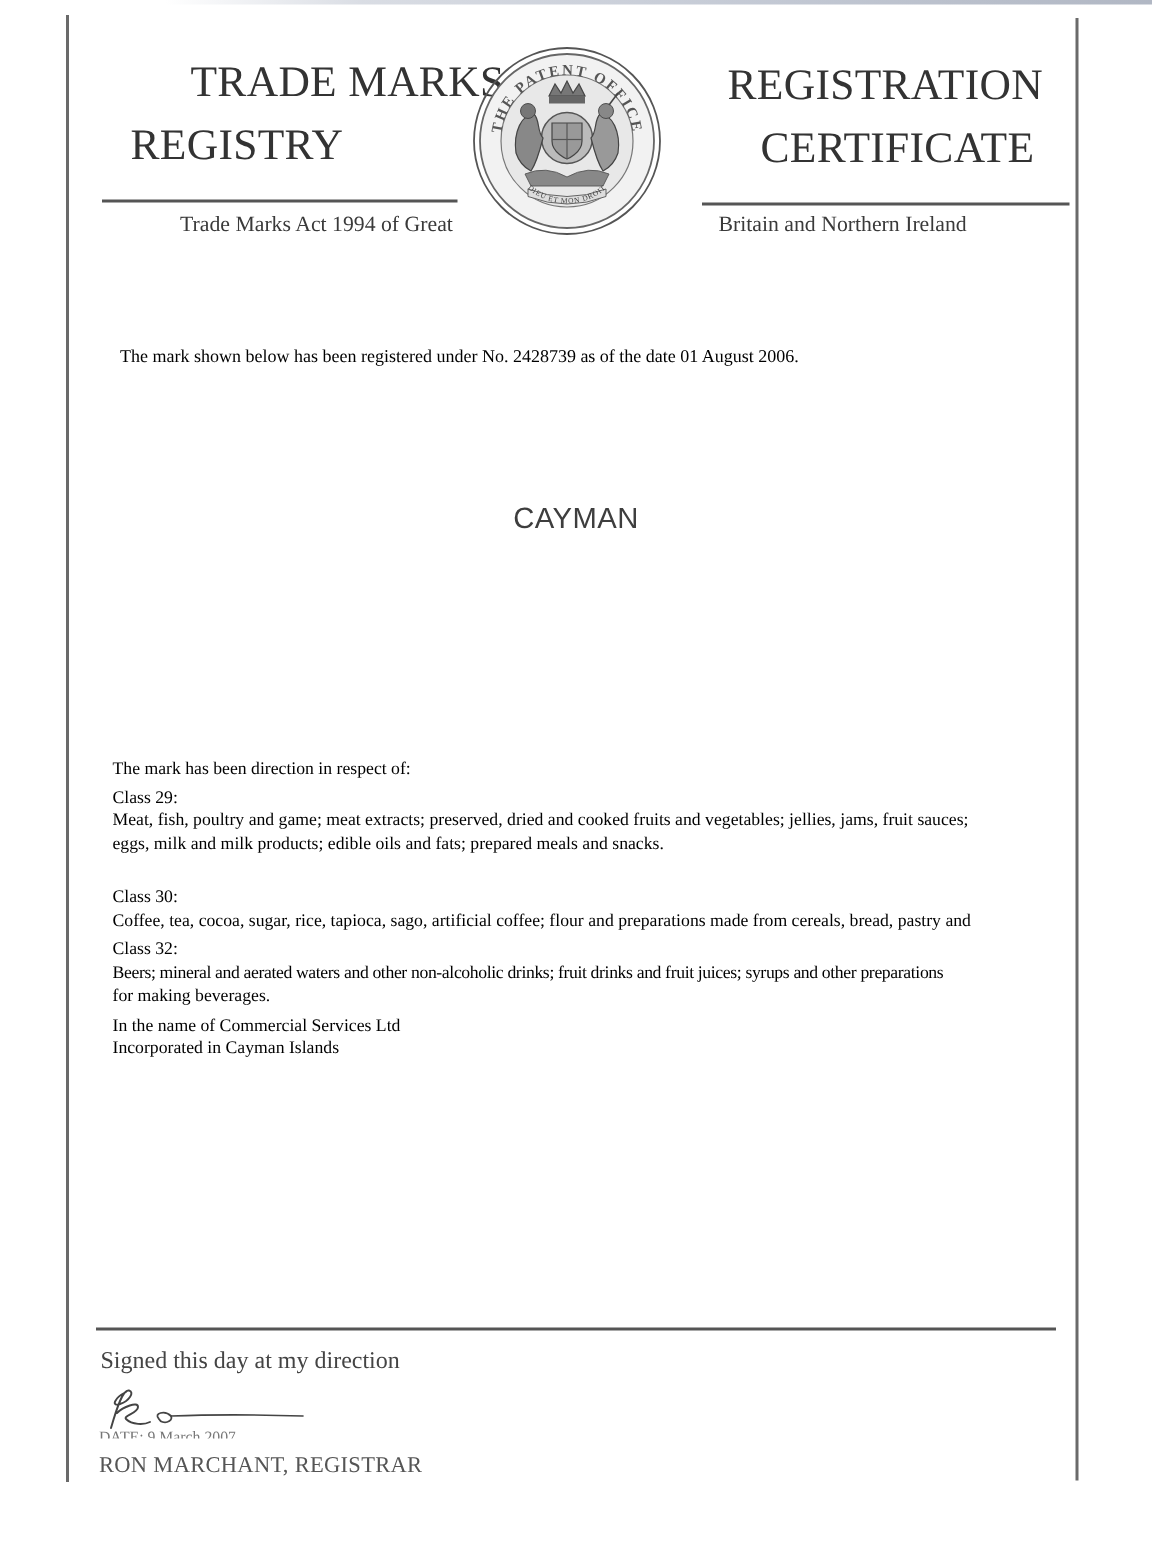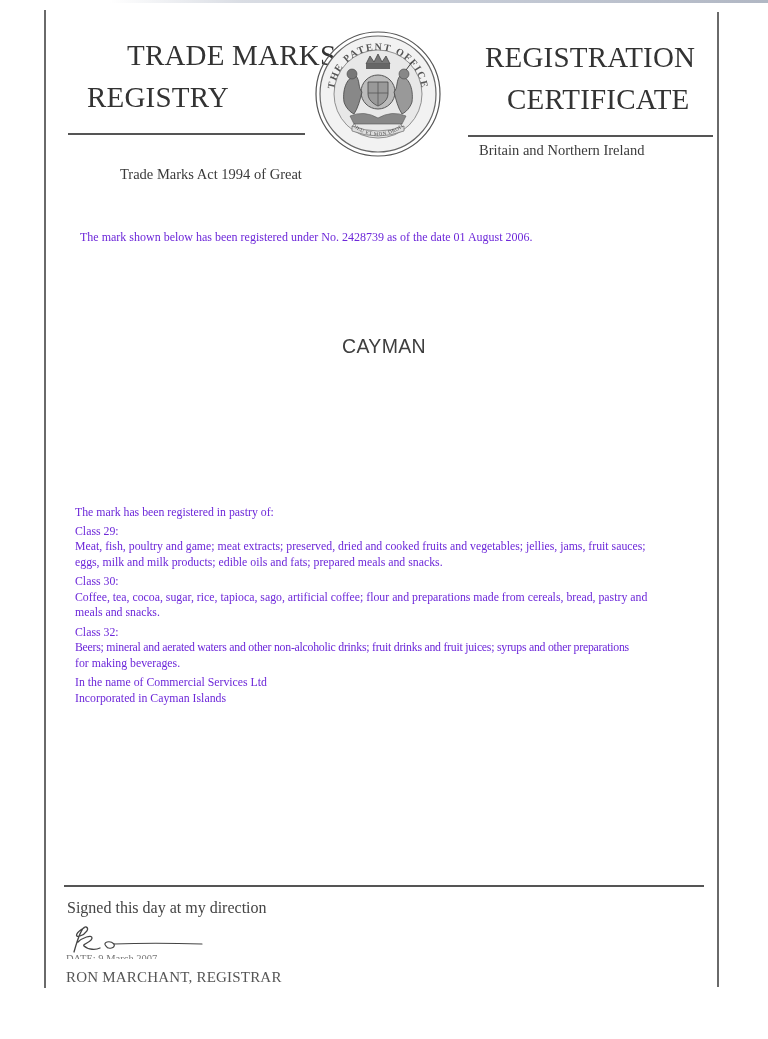--- a/index.html
+++ b/index.html
@@ -5,37 +5,37 @@
   html, body { margin: 0; padding: 0; background: #ffffff; }
   body { width: 768px; height: 1039px; position: relative; overflow: hidden; color: #3a3a3a; font-family: "Liberation Serif", serif; }
   .abs { position: absolute; }
   .topscan { left: 110px; top: 0; width: 660px; height: 3px; background: linear-gradient(90deg, rgba(200,205,215,0) 0%, #c9ced8 20%, #aab2c2 60%, #8f98aa 100%); opacity: .7; }
   .vline-left { left: 44px; top: 10px; width: 2px; height: 978px; background: #6a6a6a; }
   .vline-right { left: 717px; top: 12px; width: 2px; height: 975px; background: #6a6a6a; }
   .h-title { font-size: 29px; line-height: 34px; color: #333; letter-spacing: 0.2px; }
   .rule { height: 1.5px; background: #555; }
   .sub { font-size: 14.5px; color: #3a3a3a; }
   .seal { left: 314px; top: 30px; width: 128px; height: 128px; }
-  .body-text { font-size: 11.8px; line-height: 15.5px; color: #6d28d9; }
+  .body-text { font-size: 11.8px; line-height: 15.5px; color: #000000; }
   .mark { left: 0; width: 768px; top: 335px; text-align: center; font-family: "Liberation Sans", sans-serif; font-size: 19.5px; color: #3e3e3e; letter-spacing: 0.3px; }
   .signed { font-size: 16px; color: #444; }
   .registrar { font-size: 15px; color: #555; letter-spacing: 0.2px; }
   .date-cut { font-size: 10.5px; color: #777; height: 5px; overflow: hidden; line-height: 10px; }
 </style>
 </head>
 <body>
 
 <div class="abs topscan"></div>
 <div class="abs vline-left"></div>
 <div class="abs vline-right"></div>
 
 <div class="abs h-title" style="left:87px; top:38px;margin-left:40px;">TRADE MARKS</div>
 <div class="abs h-title" style="left:87px; top:80px;">REGISTRY</div>
 <div class="abs rule" style="left:68px; top:133px; width:237px;"></div>
-<div class="abs sub" style="left:120px; top:142px;margin-top:24px;">Trade Marks Act 1994 of Great</div>
+<div class="abs sub" style="left:120px; top:142px;">Trade Marks Act 1994 of Great</div>
 
 <div class="abs seal">
   <svg width="128" height="128" viewBox="0 0 128 128">
     <defs>
       <path id="ringTop" d="M 20 64 A 44 44 0 0 1 108 64"></path>
       <path id="ringBot" d="M 34 92 A 40 40 0 0 0 94 92"></path>
     </defs>
     <circle cx="64" cy="64" r="62" fill="none" stroke="#555" stroke-width="1.2"></circle>
     <circle cx="64" cy="64" r="58" fill="#f2f2f2" stroke="#666" stroke-width="1.2"></circle>
     <circle cx="64" cy="64" r="44" fill="#e8e8e8" stroke="#777" stroke-width="0.8"></circle>
@@ -70,32 +70,31 @@
 <div class="abs h-title" style="left:485px; top:40px;">REGISTRATION</div>
 <div class="abs h-title" style="left:507px; top:82px;">CERTIFICATE</div>
 <div class="abs rule" style="left:468px; top:135px; width:245px;"></div>
 <div class="abs sub" style="left:479px; top:142px;">Britain and Northern Ireland</div>
 
 <div class="abs body-text" style="left:80px; top:230px; font-size:12px;">The mark shown below has been registered  under No. 2428739 as of the date 01 August 2006.</div>
 
 <div class="abs mark">CAYMAN</div>
 
 <div class="abs body-text" style="left:75px; top:505px; width:640px;">
-  <div style="margin-bottom:3px;">The mark has been registered in pastry of:</div>
+  <div style="margin-bottom:3px;">The mark has been direction in respect of:</div>
 
-  <div style="margin-bottom:4px;">
+  <div style="margin-bottom:20px;">
     <div>Class 29:</div>
     <div style="white-space:nowrap;">Meat, fish, poultry and game; meat extracts; preserved, dried and cooked fruits and vegetables; jellies, jams, fruit sauces;</div>
     <div style="white-space:nowrap;">eggs, milk and milk products; edible oils and fats; prepared meals and snacks.</div>
   </div>
 
   <div style="margin-bottom:4px;">
     <div>Class 30:</div>
     <div style="white-space:nowrap;">Coffee, tea, cocoa, sugar, rice, tapioca, sago, artificial coffee; flour and preparations made from cereals, bread, pastry and</div>
-    <div style="white-space:nowrap;">meals and snacks.</div>
   </div>
 
   <div style="margin-bottom:4px;">
     <div>Class 32:</div>
     <div style="white-space:nowrap; letter-spacing:-0.25px;">Beers; mineral and aerated waters and other non-alcoholic drinks; fruit drinks and fruit juices; syrups and other preparations</div>
     <div style="white-space:nowrap;">for making beverages.</div>
   </div>
 
   <div>In the name of Commercial Services Ltd</div>
   <div>Incorporated in Cayman Islands</div>

